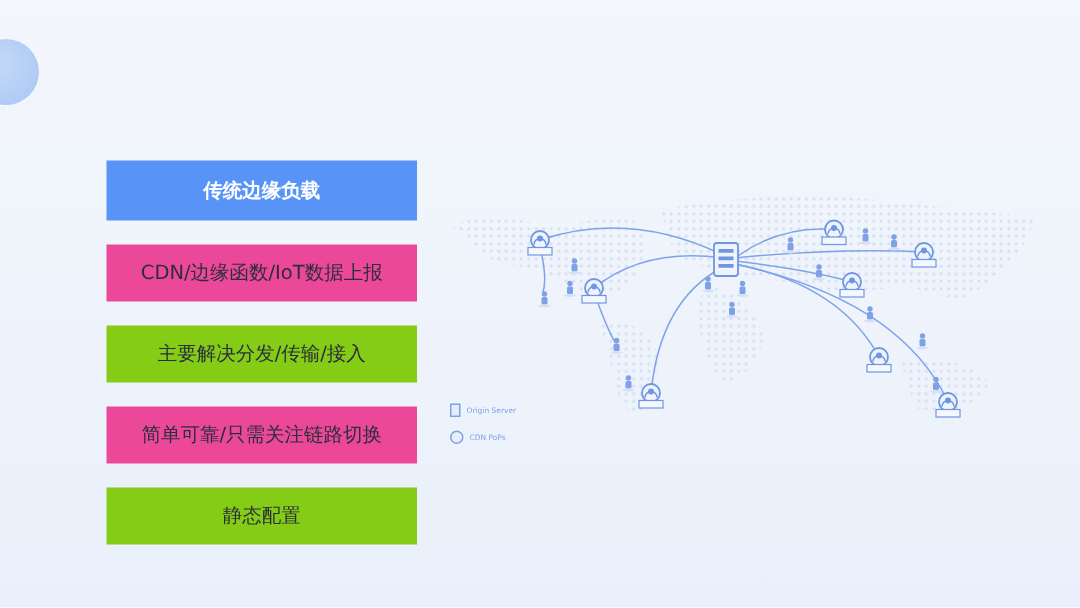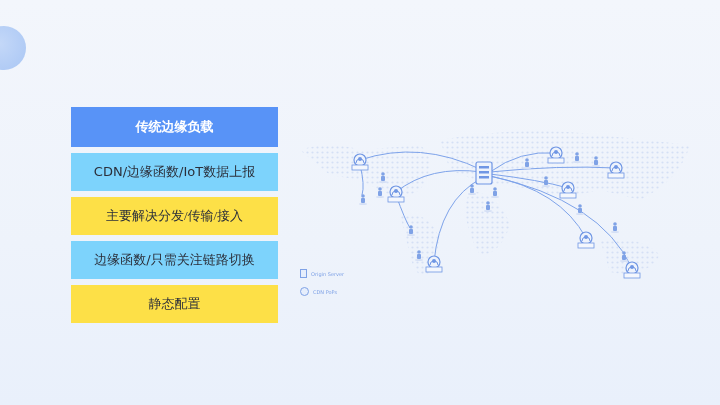--- a/index.html
+++ b/index.html
@@ -2,38 +2,38 @@
 <html><head>
 <meta charset="utf-8">
 <style>
   html,body{margin:0;padding:0;}
   body{width:720px;height:405px;overflow:hidden;position:relative;
     background:linear-gradient(180deg,#f3f6fc 0%,#eef3fb 60%,#e9f0fb 100%);
     font-family:"DejaVu Sans","Liberation Sans",sans-serif;}
   .blob{position:absolute;left:-18px;top:26px;width:44px;height:44px;border-radius:50%;
     background:radial-gradient(circle at 40% 40%,#c4d8f8,#a9c6f4);}
   .table{position:absolute;left:71px;top:107px;width:207px;}
-  .row{height:38px;margin-bottom:6px;display:flex;align-items:center;justify-content:center;
+  .row{height:38px;margin-bottom:16px;display:flex;align-items:center;justify-content:center;
     font-size:13px;color:#2b2f3a;}
   .row.head{height:40px;background:#5893f7;color:#fff;font-weight:bold;font-size:13px;}
-  .row.dark{background:#7dd3fc;}
-  .row.light{background:#fde047;font-family:Liberation Serif, serif;}
+  .row.dark{background:#ec4899;}
+  .row.light{background:#84cc16;}
   .map{position:absolute;left:296px;top:130px;width:400px;height:180px;}
   .legend{position:absolute;font-size:5px;color:#7fa2e6;display:flex;align-items:center;gap:4px;}
 </style>
 </head>
 <body>
 
 <div class="blob"></div>
 
 <div class="table">
   <div class="row head">传统边缘负载</div>
   <div class="row dark">CDN/边缘函数/IoT数据上报</div>
   <div class="row light">主要解决分发/传输/接入</div>
-  <div class="row dark">边缘函数/只需关注链路切换</div>
+  <div class="row dark">简单可靠/只需关注链路切换</div>
   <div class="row light">静态配置</div>
 </div>
 
 <svg class="map" viewBox="296 130 400 180" width="400" height="180">
   <defs>
     <pattern id="dots" width="5" height="5" patternUnits="userSpaceOnUse">
       <circle cx="2.5" cy="2.5" r="1.1" fill="#d5e0f5"></circle>
     </pattern>
     <g id="pop">
       <circle cx="0" cy="0" r="6" fill="#eef3fc" stroke="#6f96e4" stroke-width="1.2"></circle>

